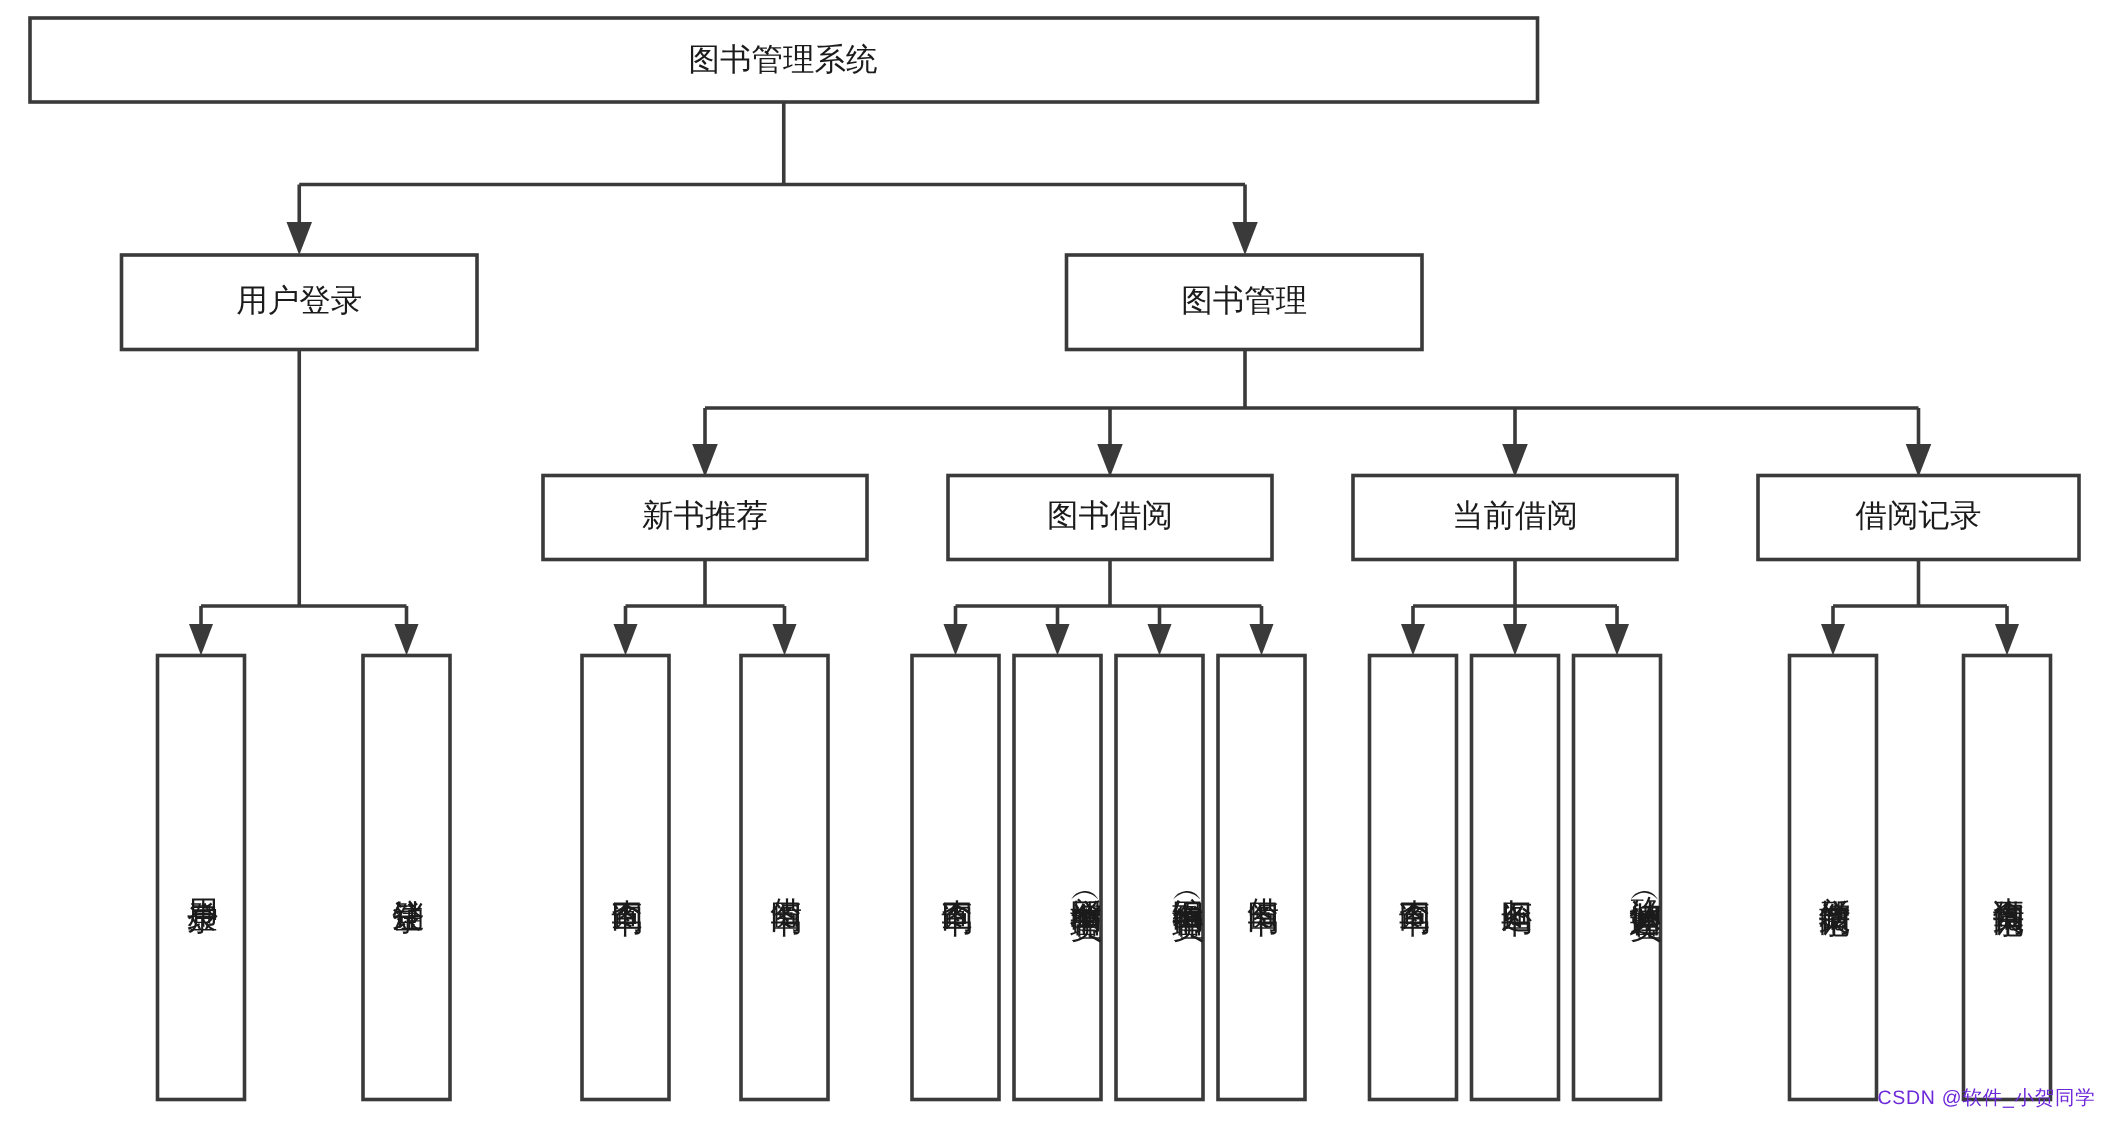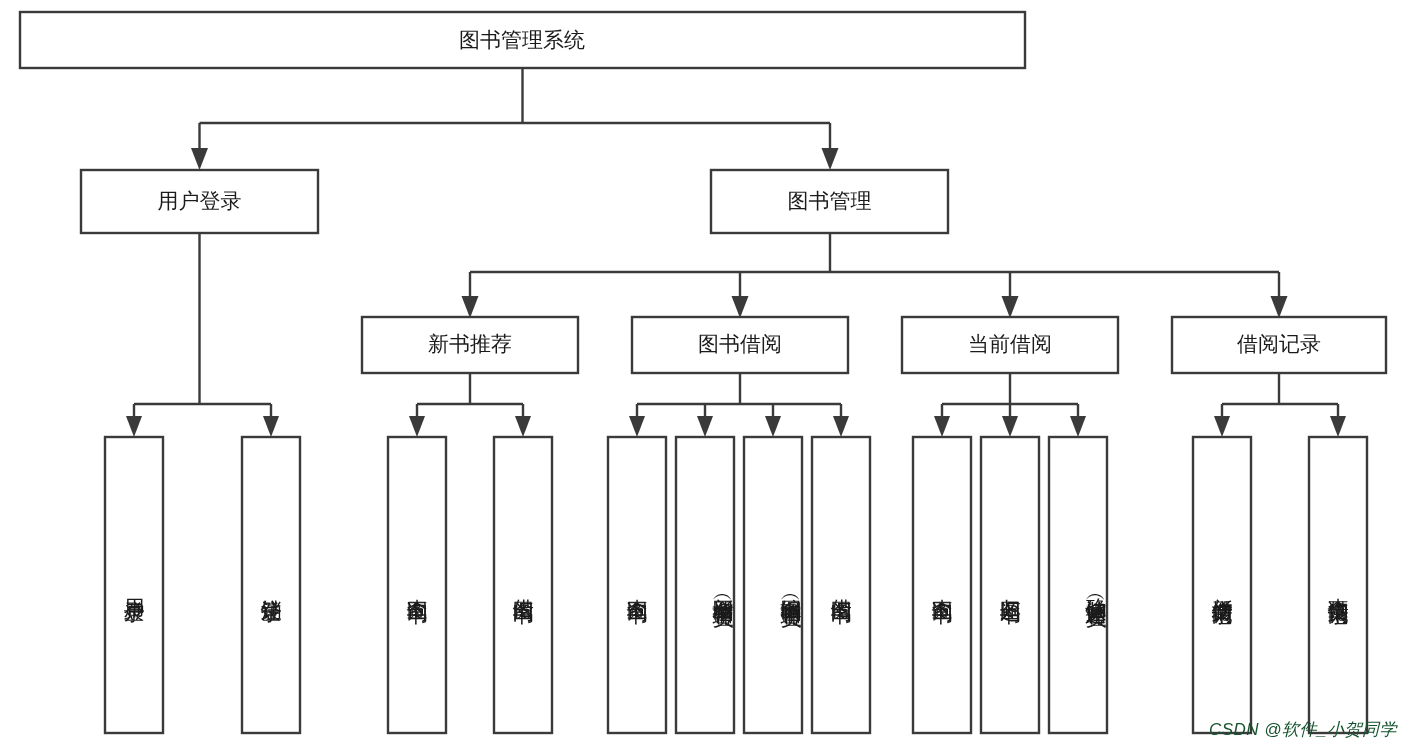--- a/index.html
+++ b/index.html
@@ -60,25 +60,24 @@
     align-items: center;
     justify-content: center;
     white-space: nowrap;
     pointer-events: none;
   }
   .watermark {
     position: absolute;
     right: 8px;
     bottom: 6px;
     font-family: "Liberation Sans", "DejaVu Sans", sans-serif;
-    font-size: 17px;
-    color: #14532d;
+    font-size: 13px;
+    color: #6d28d9;
     letter-spacing: 0.5px;
     white-space: nowrap;
-    font-style: italic;
   }
 </style>
 </head>
 <body>
 
 <div id="diagram-root">
 
   <svg id="flow-svg" viewBox="0 0 1405 747">
 
     <g>

